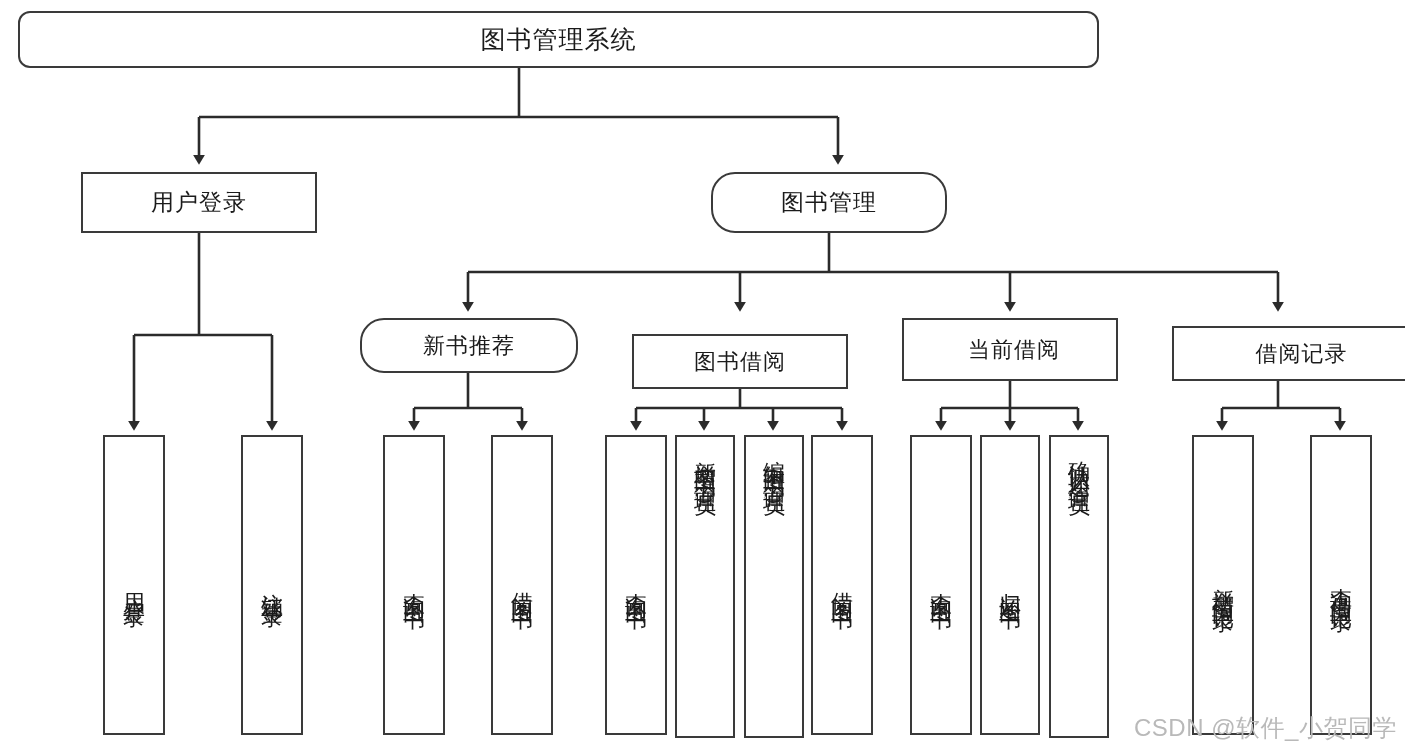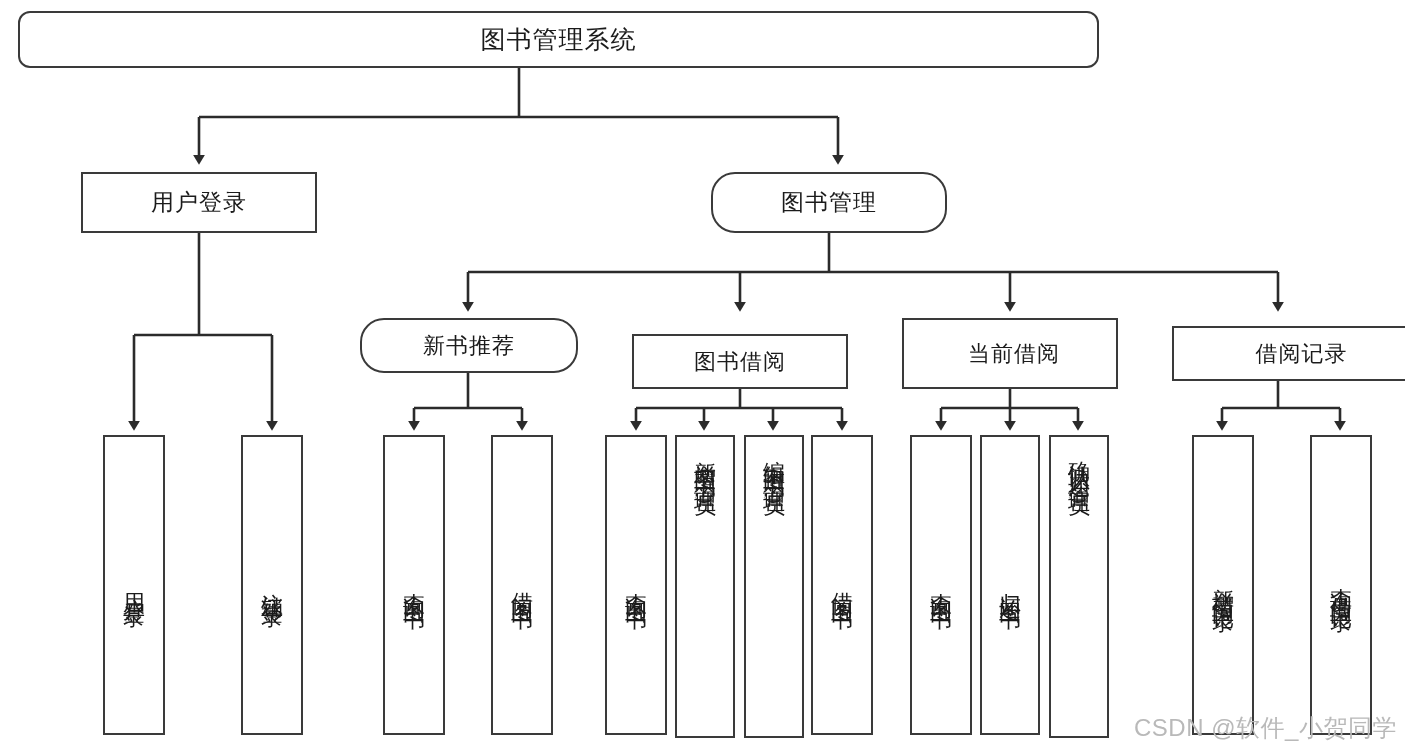--- a/index.html
+++ b/index.html
@@ -149,21 +149,21 @@
   <div class="node lvl2" style="left:711px; top:172px; width:236px; height:61px;border-radius:24px;">
     <span>图书管理</span>
   </div>
 
   <div class="node lvl3" style="left:360px; top:318px; width:218px; height:55px;border-radius:24px;">
     <span>新书推荐</span>
   </div>
   <div class="node lvl3" style="left:632px; top:318px; width:216px; height:55px;margin-top:16px;">
     <span>图书借阅</span>
   </div>
-  <div class="node lvl3" style="left:902px; top:318px; width:216px; height:71px;padding-left:8px;">
+  <div class="node lvl3" style="left:902px; top:318px; width:216px; height:63px;padding-left:8px;">
     <span>当前借阅</span>
   </div>
   <div class="node lvl3" style="left:1172px; top:326px; width:259px; height:55px;">
     <span>借阅记录</span>
   </div>
 
   <div class="node leaf" style="left:103px; top:435px; width:62px; height:300px;">
     <div class="leaf-inner">
       <span class="vlabel">用户登录</span>
     </div>

